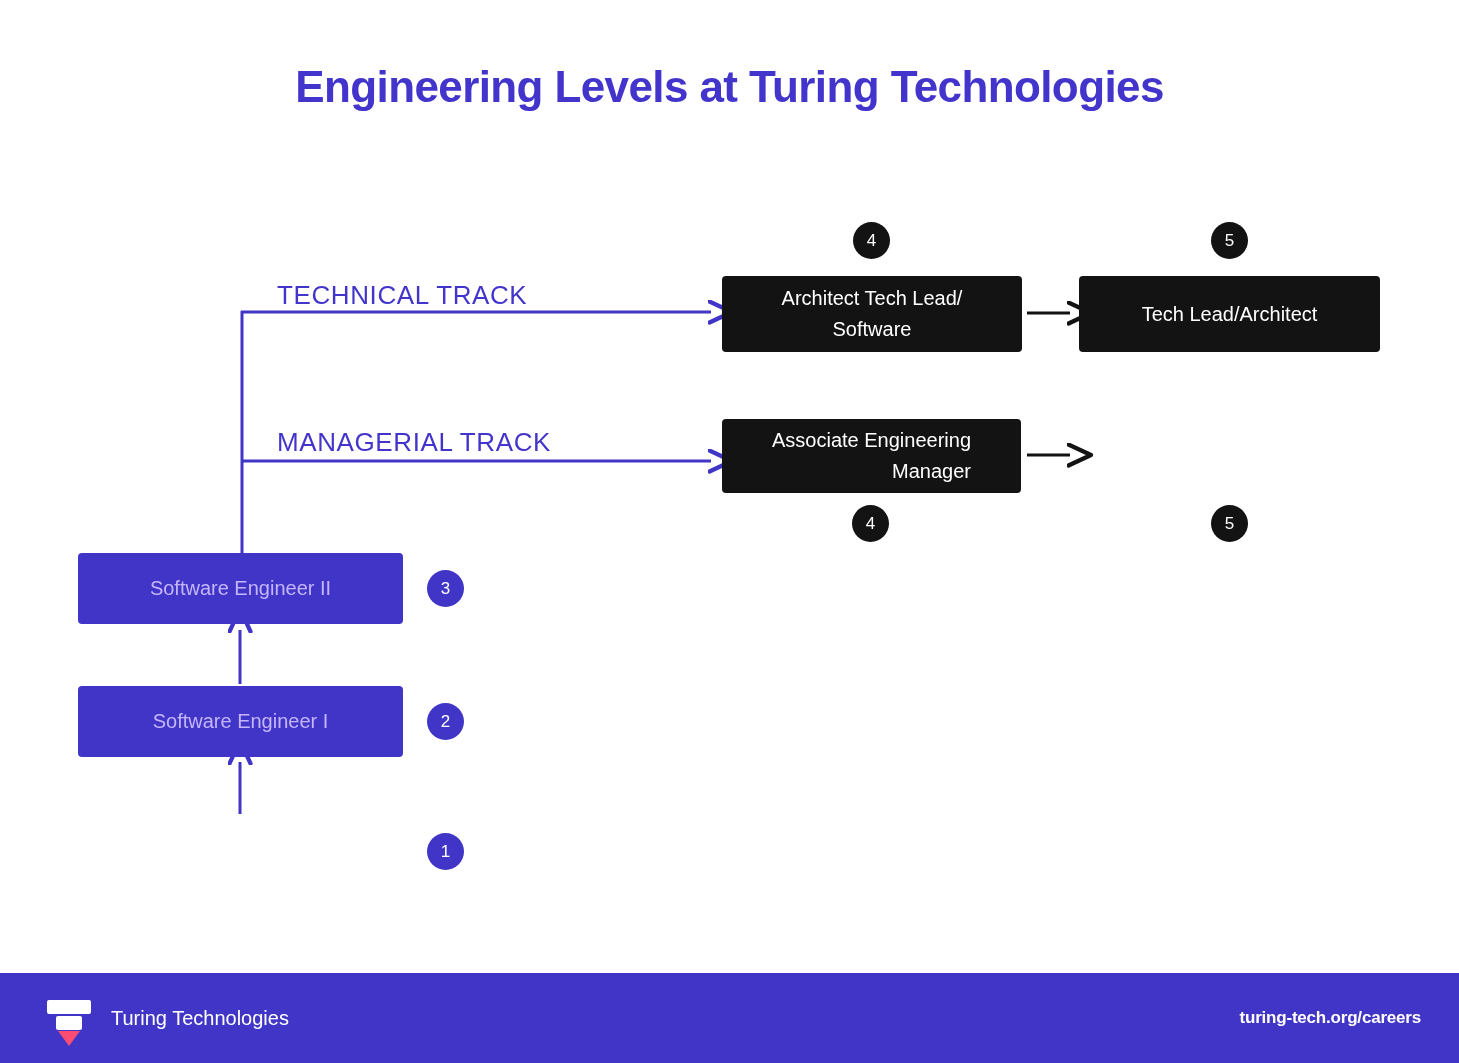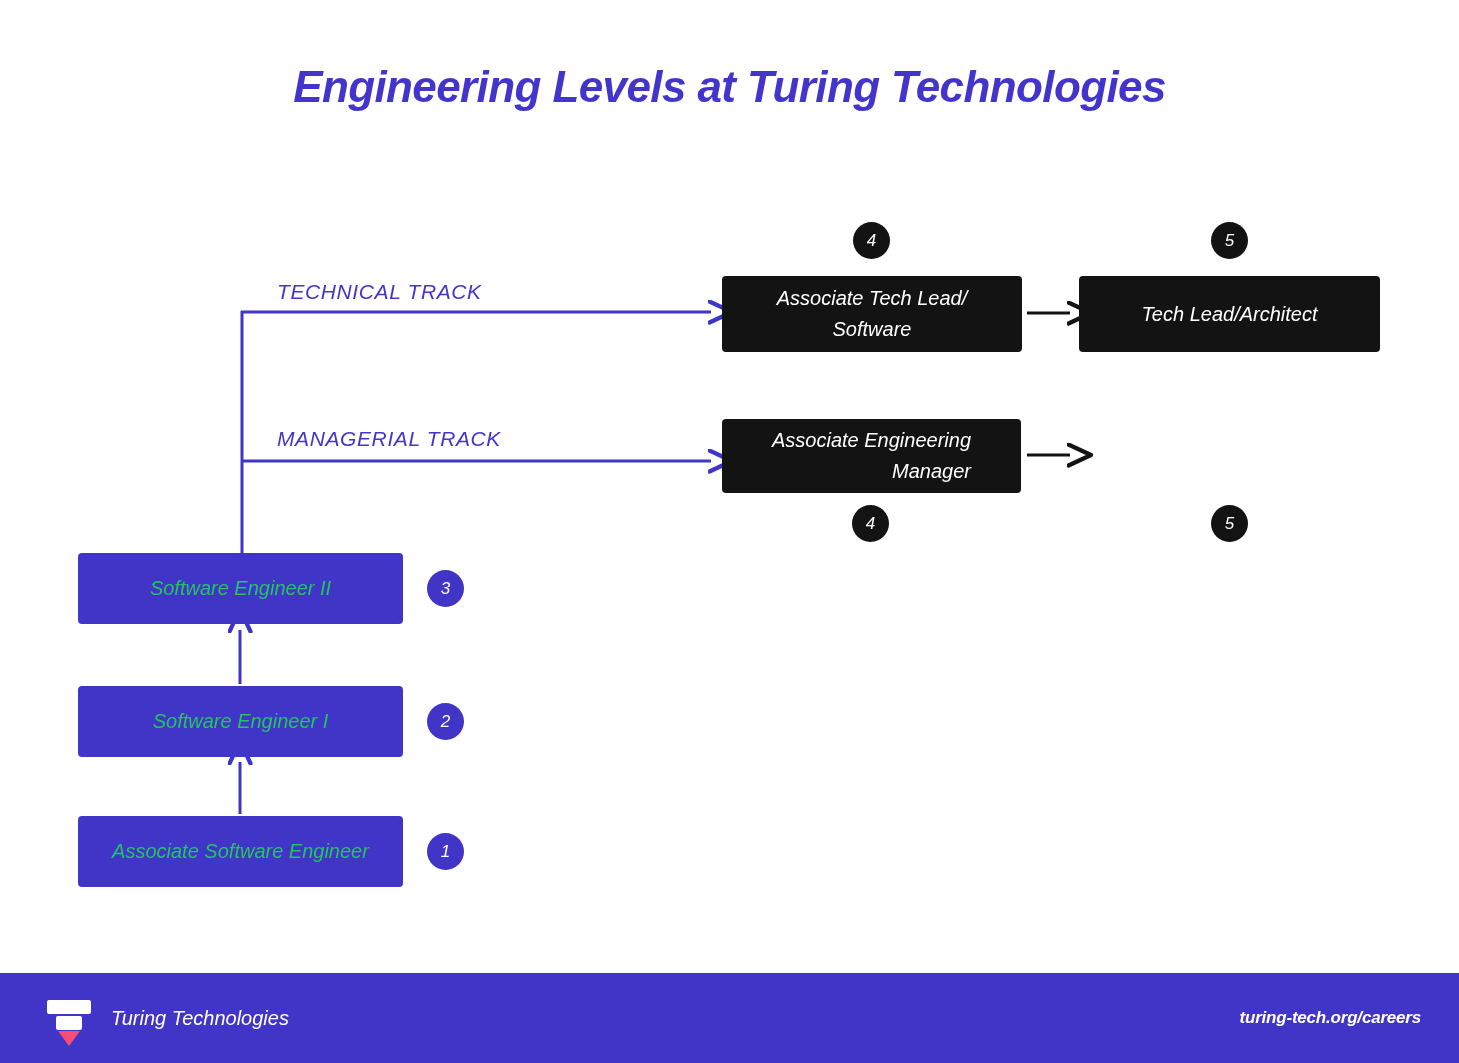--- a/index.html
+++ b/index.html
@@ -13,55 +13,54 @@
     font-family: "Liberation Sans", sans-serif;
     overflow: hidden;
     position: relative;
   }
   #canvas {
     position: absolute;
     left: 0;
     top: 0;
     width: 1459px;
     height: 791px;
-    font-style: italic;
   }
 
   
   .title {
     position: absolute;
     left: 0;
     top: 62px;
     width: 1459px;
     text-align: center;
     font-size: 44px;
     font-weight: bold;
     letter-spacing: -0.6px;
     color: #4335cb;
     white-space: nowrap;
   }
 
   
   .track-label {
     position: absolute;
-    font-size: 21px;
+    font-size: 26px;
     font-weight: normal;
     letter-spacing: 0.6px;
     color: #4335cb;
     white-space: nowrap;
   }
   .track-label.technical { left: 277px; top: 280px; }
   .track-label.managerial { left: 277px; top: 427px; }
 
   
   .blue-box {
     position: absolute;
     background: #4035c6;
     border-radius: 4px;
-    color: #22c55e;
+    color: #c4b5fd;
     display: flex;
     align-items: center;
     justify-content: center;
     font-size: 20px;
     text-align: center;
     box-sizing: border-box;
     padding: 0 10px;
   }
   .blue-box.b3 { left: 78px;  top: 553px; width: 325px; height: 71px; }
   .blue-box.b2 { left: 78px;  top: 686px; width: 325px; height: 71px; }
@@ -231,31 +230,28 @@
 
   <div class="track-label technical">TECHNICAL TRACK</div>
   <div class="track-label managerial">MANAGERIAL TRACK</div>
 
   <div class="blue-box b3">
     <span>Software Engineer II</span>
   </div>
   <div class="blue-box b2">
     <span>Software Engineer I</span>
   </div>
-  <div class="blue-box b1">
-    <span>Associate Software Engineer</span>
-  </div>
 
   <div class="badge blue n3">3</div>
   <div class="badge blue n2">2</div>
   <div class="badge blue n1">1</div>
 
   <div class="black-box t4">
     <span>
-      <span>Associate Tech Lead/</span><br>
+      <span>Architect Tech Lead/</span><br>
       <span>Software</span>
     </span>
   </div>
   <div class="black-box t5">
     <span>Tech Lead/Architect</span>
   </div>
 
   <div class="black-box m4">
     <span>
       <span>Associate Engineering</span><br>

